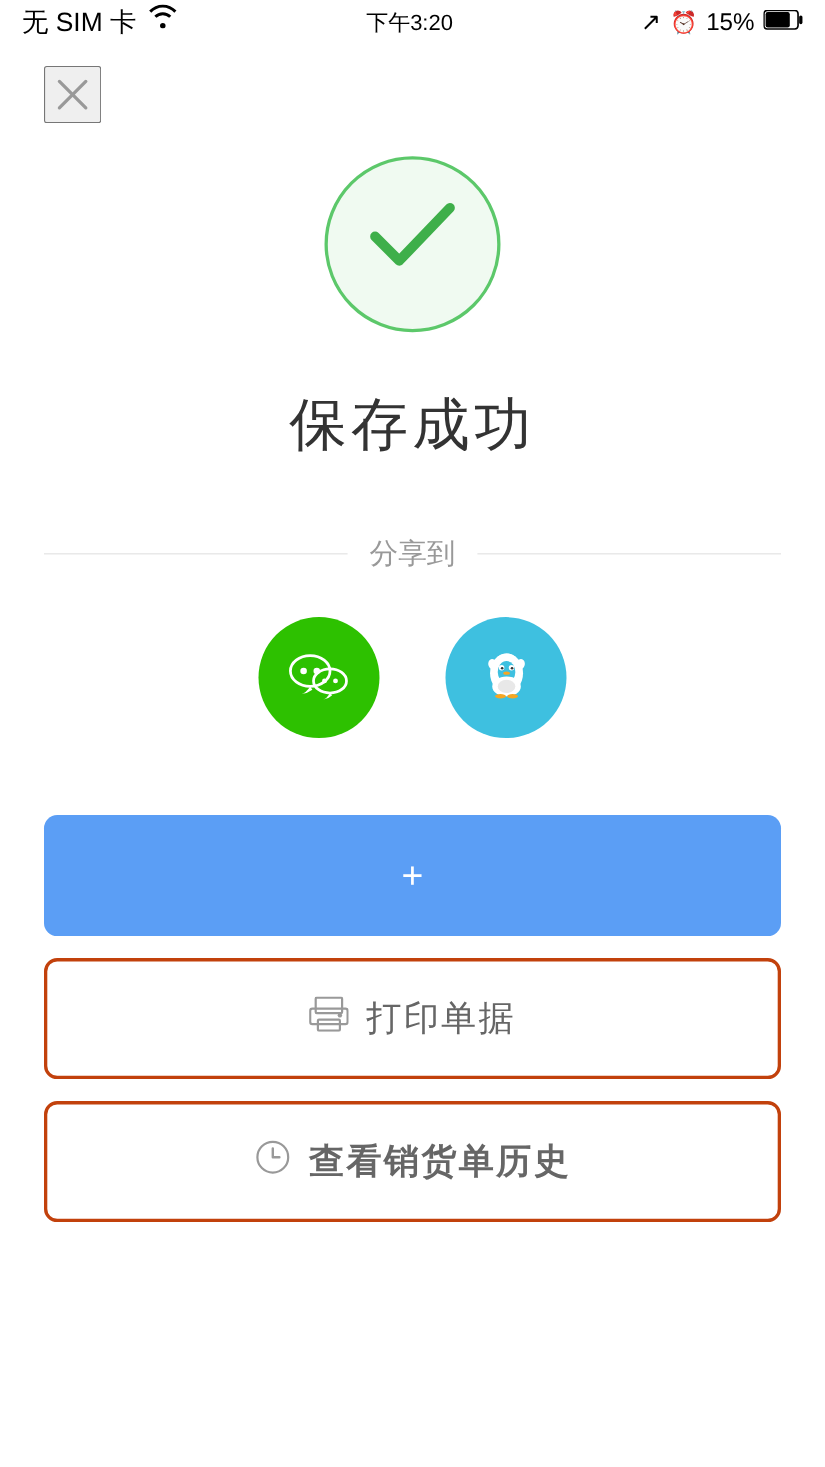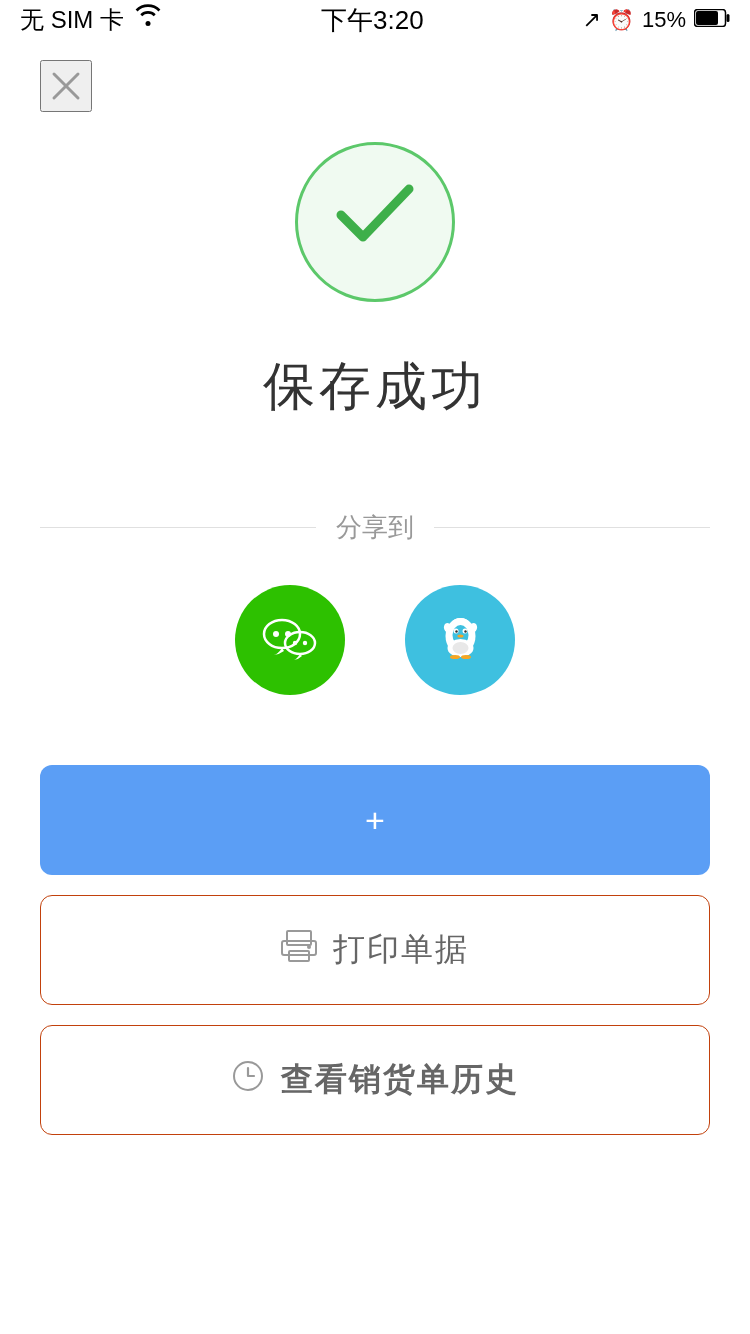--- a/index.html
+++ b/index.html
@@ -32,21 +32,21 @@
       font-size: 24px;
       font-weight: 500;
       color: #000;
     }
 
     .wifi-icon {
       font-size: 22px;
     }
 
     .status-center {
-      font-size: 26px;
+      font-size: 20px;
       font-weight: 500;
       color: #000;
     }
 
     .status-right {
       display: flex;
       align-items: center;
       gap: 8px;
       font-size: 22px;
       color: #000;
@@ -96,21 +96,21 @@
       color: #3eaf4a;
       line-height: 1;
       margin-top: -6px;
     }
 
     
     .success-title {
       font-size: 52px;
       font-weight: 400;
       color: #333333;
-      margin-bottom: 88px;
+      margin-bottom: 64px;
       letter-spacing: 4px;
     }
 
     
     .share-divider {
       width: 100%;
       display: flex;
       align-items: center;
       margin-bottom: 40px;
     }
@@ -176,21 +176,21 @@
     }
 
     .btn-primary {
       background: #5b9ef5;
       color: #ffffff;
     }
 
     .btn-secondary {
       background: #ffffff;
       color: #666666;
-      border: 1px solid #c2410c;
+      border: 3px solid #c2410c;
     }
 
     .btn-icon {
       font-size: 34px;
     }
 
     
     .wechat-svg, .qq-svg {
       width: 65px;
       height: 65px;

